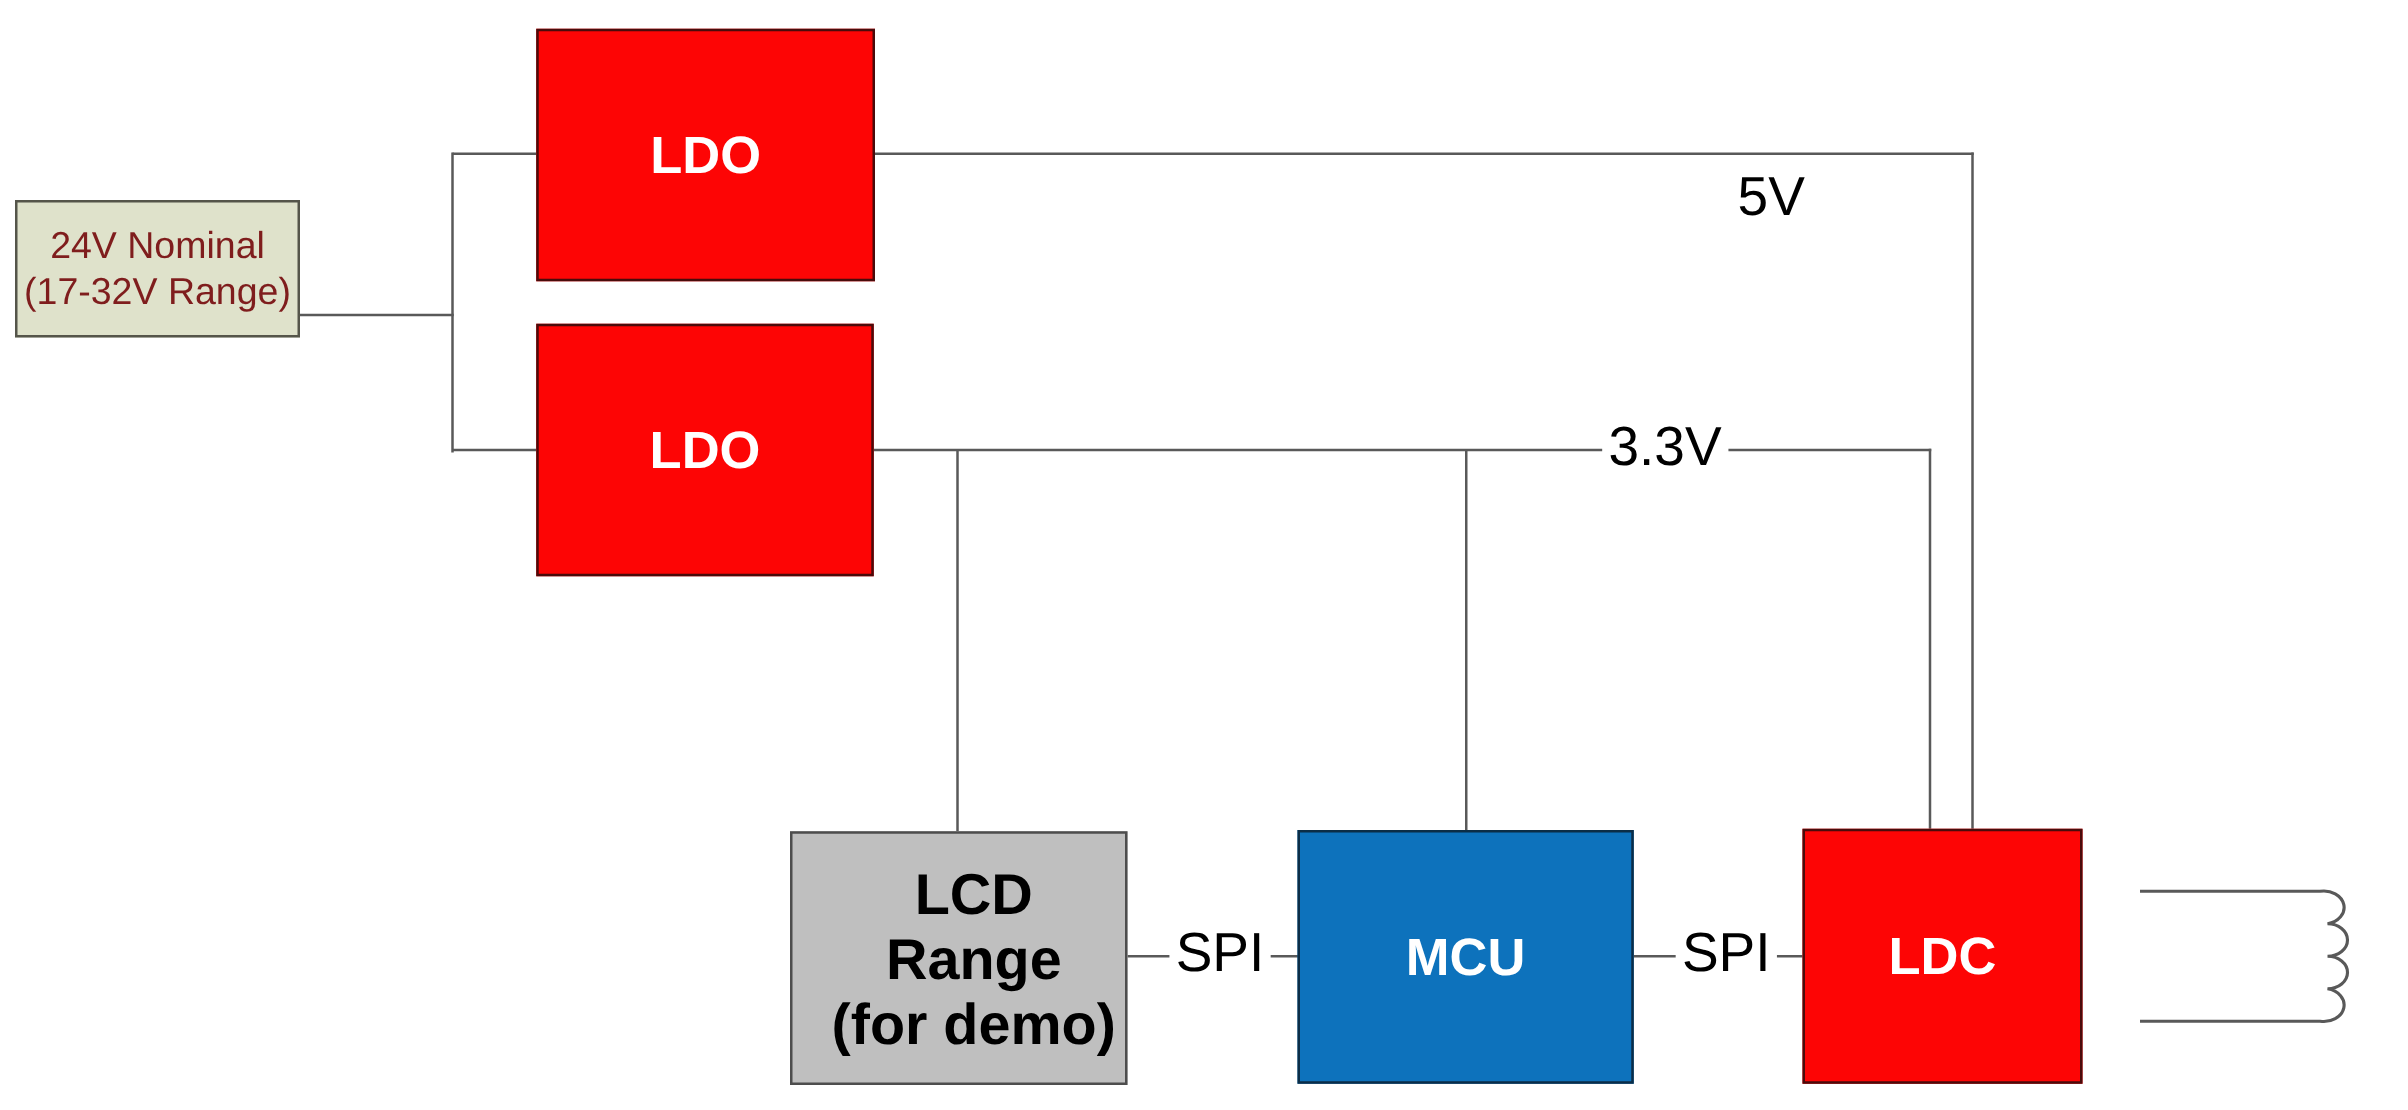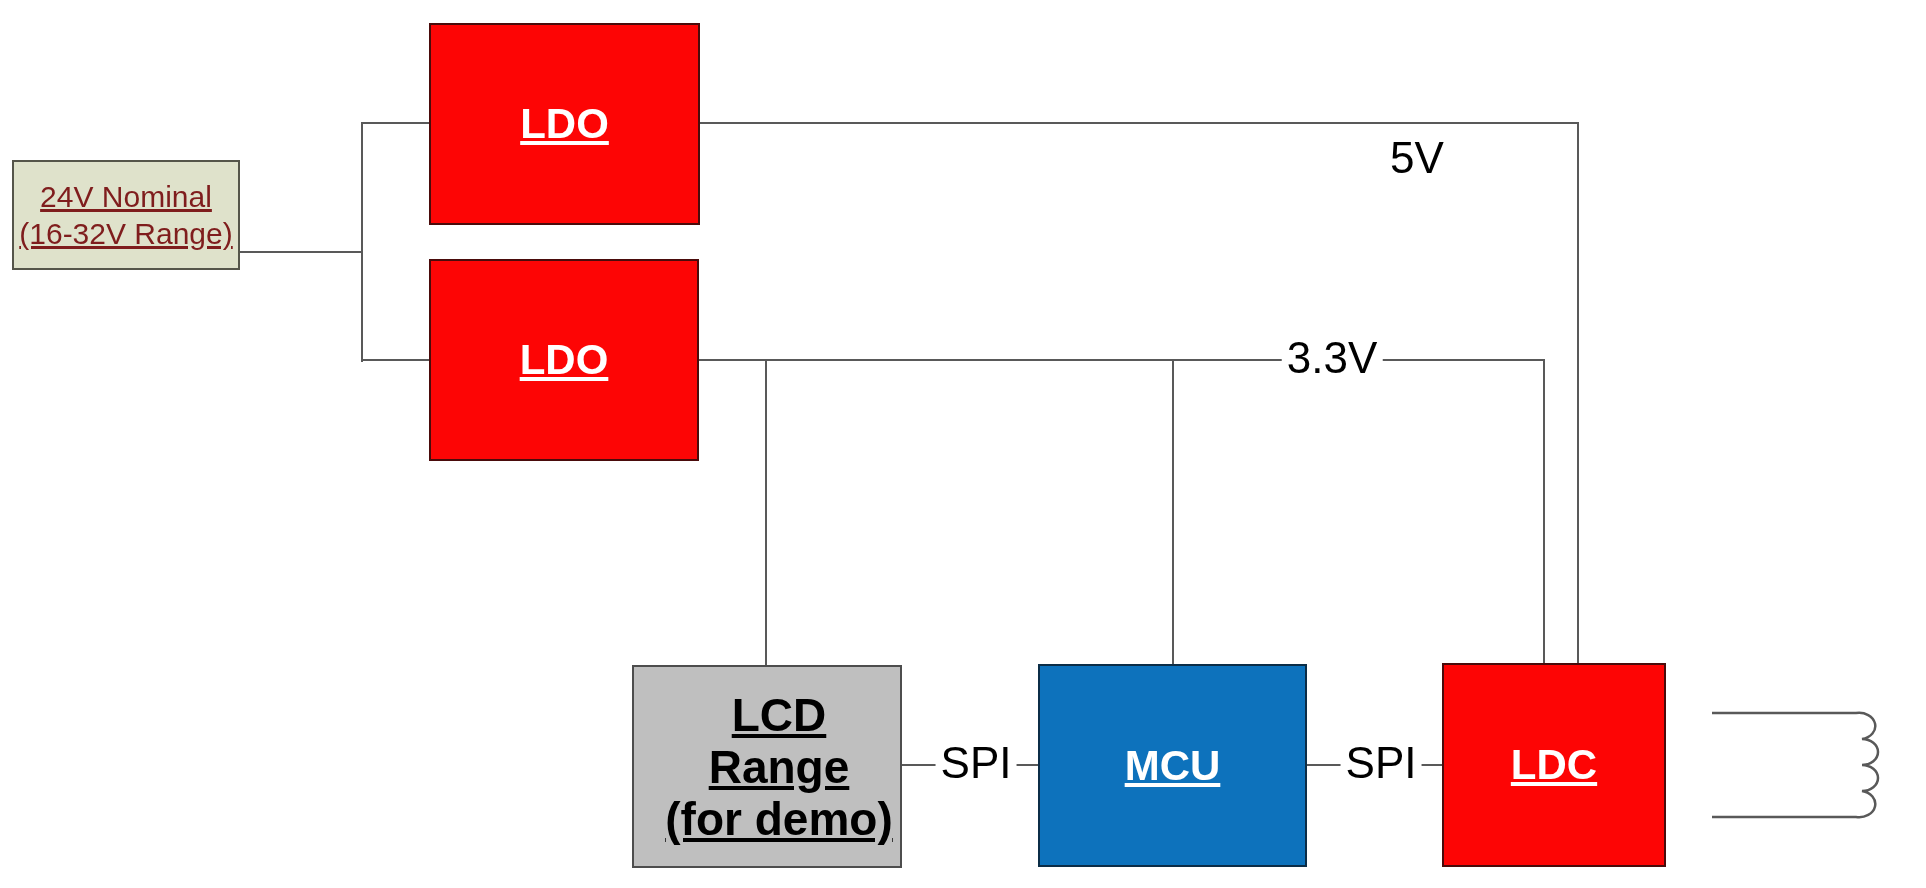--- a/index.html
+++ b/index.html
@@ -10,21 +10,20 @@
     background:#ffffff;
     font-family:"Liberation Sans","DejaVu Sans",sans-serif;
     overflow:hidden;
   }
   .block {
     position:absolute;
     display:flex; flex-direction:column;
     align-items:center; justify-content:center;
     text-align:center;
     border:2px solid #3f3f3f;
-    text-decoration:underline;
   }
   .block-source {
     left:12px; top:160px; width:228px; height:110px;
     background:#dfe2cb; color:#7f1d1d;
     font-size:30px; line-height:37px; font-weight:400;
     border-color:#55554a;
   }
   .block-red {
     background:#fd0505; color:#ffffff;
     font-weight:bold; font-size:42px;
@@ -80,21 +79,21 @@
   <div class="wire h" style="left:902px; top:764px; width:138px;"></div>
   <div class="wire h" style="left:1307px; top:764px; width:135px;"></div>
 
   <span class="netlabel" style="left:1417px; top:122px;margin-top:36px;">5V</span>
   <span class="netlabel" style="left:1332px; top:358px;">3.3V</span>
   <span class="netlabel" style="left:976px; top:763px;">SPI</span>
   <span class="netlabel" style="left:1381px; top:763px;">SPI</span>
 
   <div class="block block-source">
     <div>24V Nominal</div>
-    <div>(16-32V Range)</div>
+    <div>(17-32V Range)</div>
   </div>
 
   <div class="block block-red block-ldo-top">
     <div>LDO</div>
   </div>
 
   <div class="block block-red block-ldo-bottom">
     <div>LDO</div>
   </div>
 

